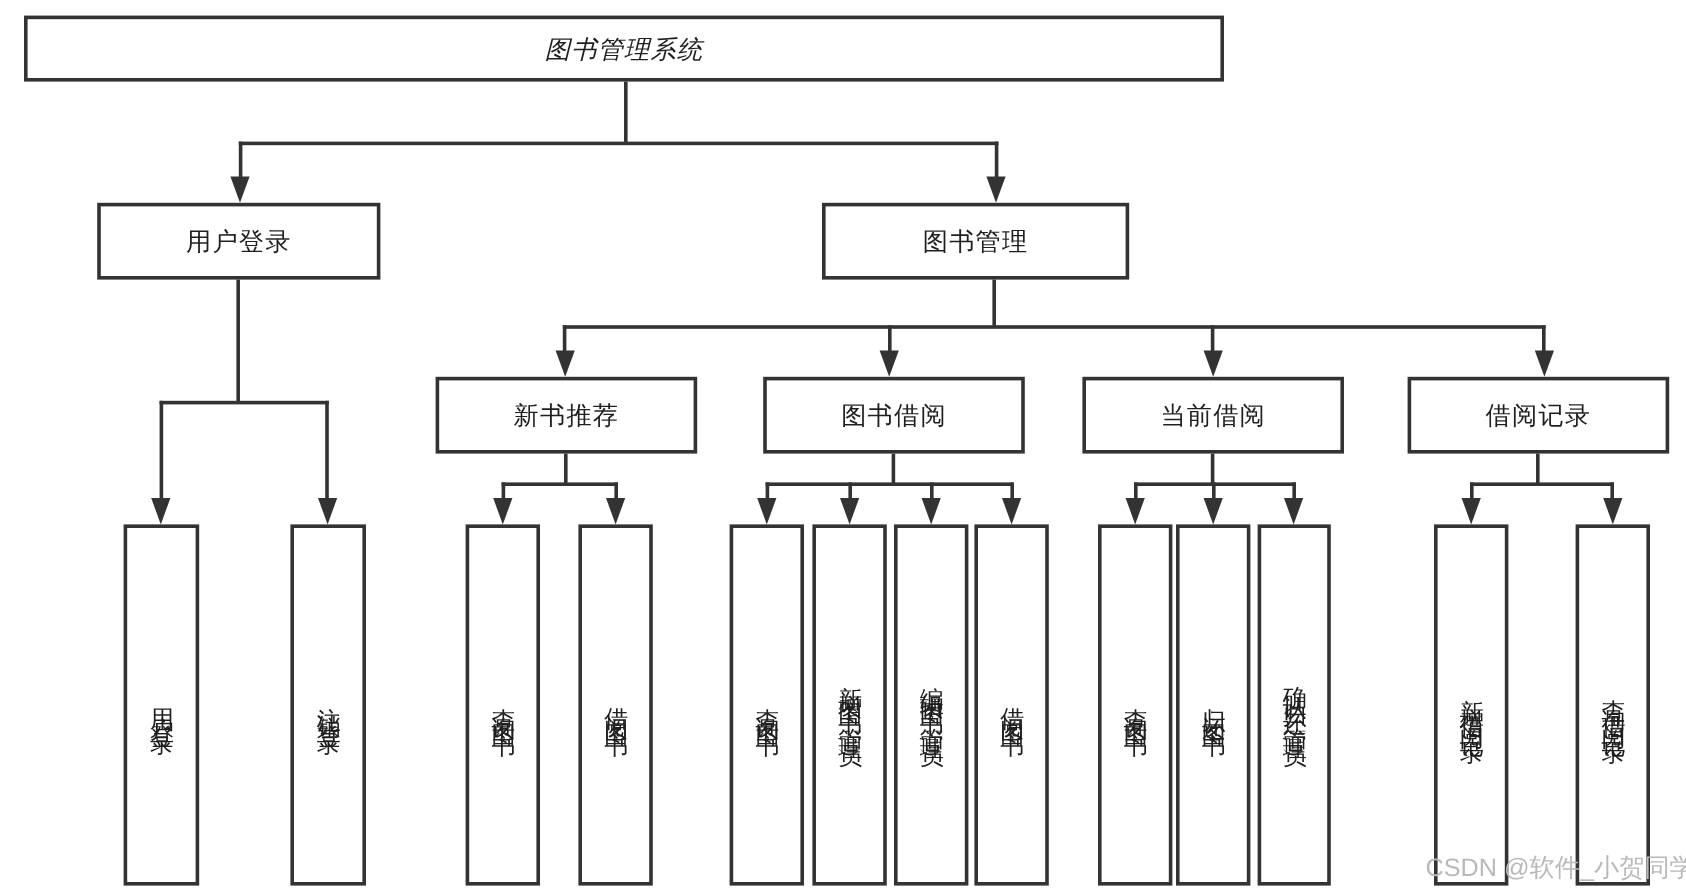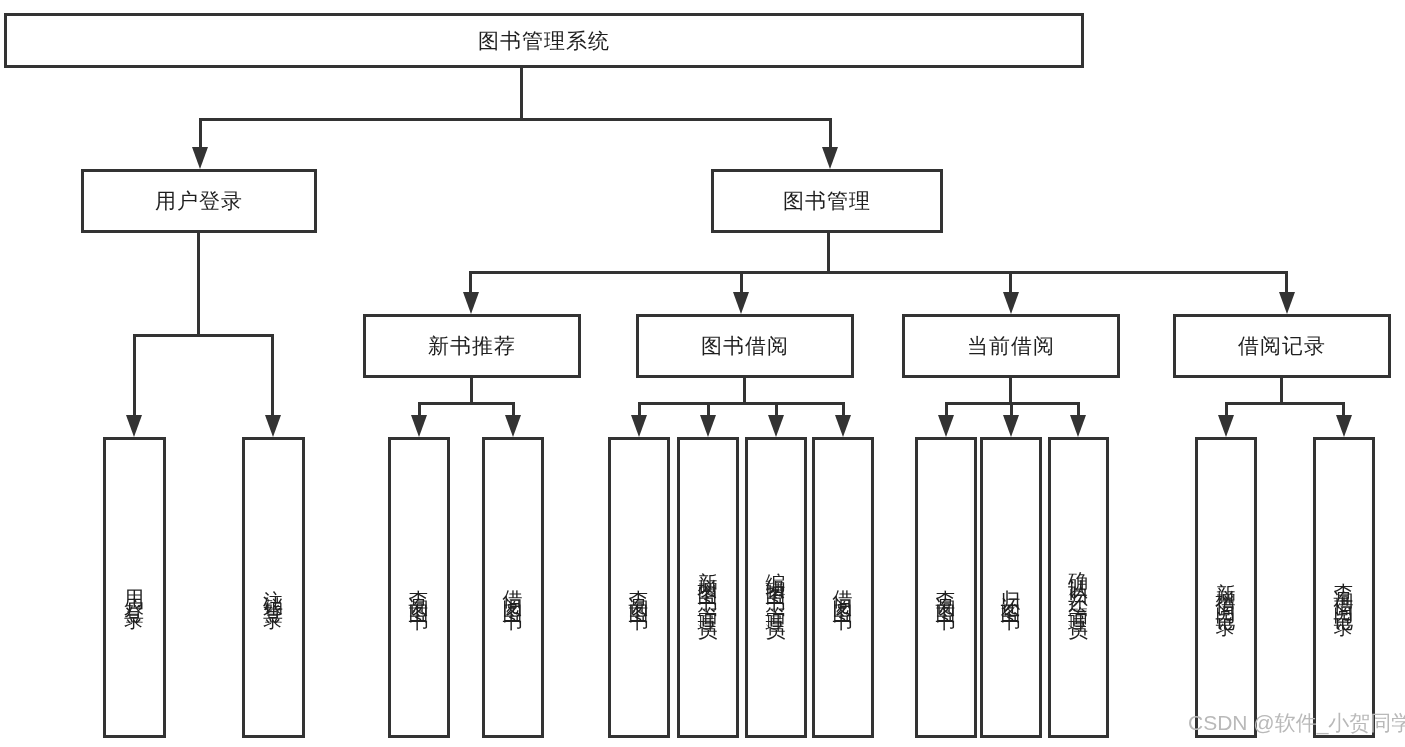--- a/index.html
+++ b/index.html
@@ -47,31 +47,31 @@
     font-size:21px;
     white-space:nowrap;
     z-index:9;
   }
 </style>
 </head>
 <body>
 
 <div class="diagram">
 
-  <div class="box" style="left:4px;top:13px;width:1080px;height:55px;">图书管理系统</div>
+  <div class="box" style="left:20px;top:13px;width:1000px;height:55px;font-style:italic;">图书管理系统</div>
 
   <div class="vline" style="left:520px;top:68px;height:52px;"></div>
   <div class="hline" style="left:199px;top:118px;width:633px;"></div>
   <div class="vline" style="left:199px;top:118px;height:32px;"></div>
   <div class="arrow" style="left:192px;top:147px;"></div>
   <div class="vline" style="left:829px;top:118px;height:32px;"></div>
   <div class="arrow" style="left:822px;top:147px;"></div>
 
   <div class="box" style="left:81px;top:169px;width:236px;height:64px;">用户登录</div>
-  <div class="box" style="left:711px;top:169px;width:232px;height:64px;">图书管理</div>
+  <div class="box" style="left:685px;top:169px;width:256px;height:64px;">图书管理</div>
 
   <div class="vline" style="left:197px;top:233px;height:103px;"></div>
   <div class="hline" style="left:133px;top:334px;width:141px;"></div>
   <div class="vline" style="left:133px;top:334px;height:84px;"></div>
   <div class="arrow" style="left:126px;top:415px;"></div>
   <div class="vline" style="left:271px;top:334px;height:84px;"></div>
   <div class="arrow" style="left:265px;top:415px;"></div>
 
   <div class="vline" style="left:827px;top:233px;height:40px;"></div>
   <div class="hline" style="left:469px;top:271px;width:819px;"></div>

